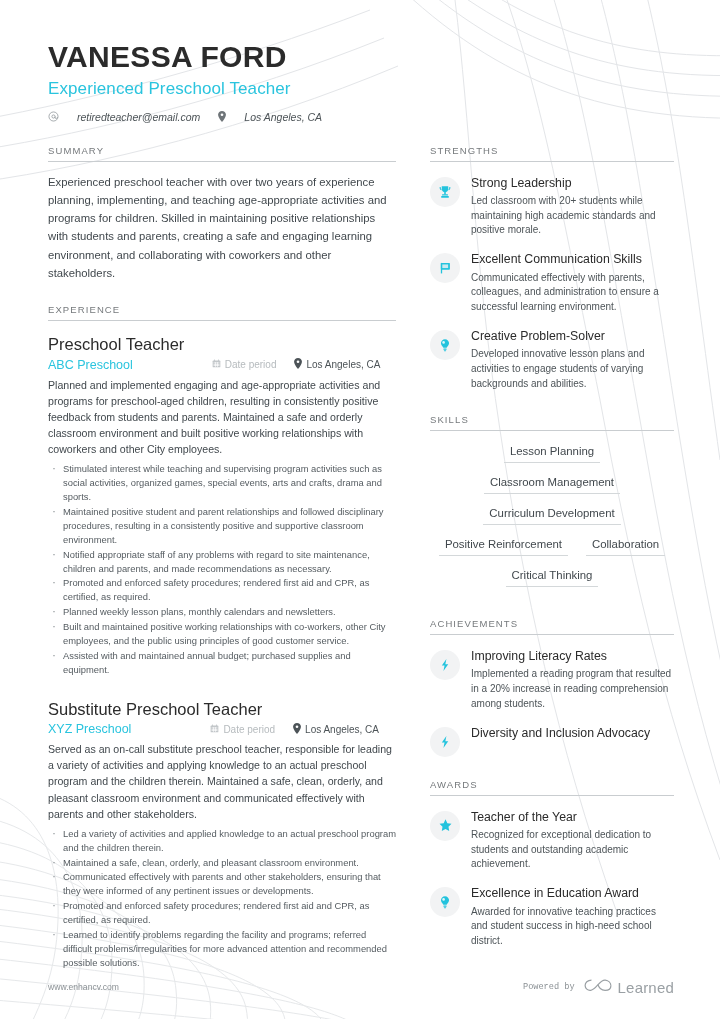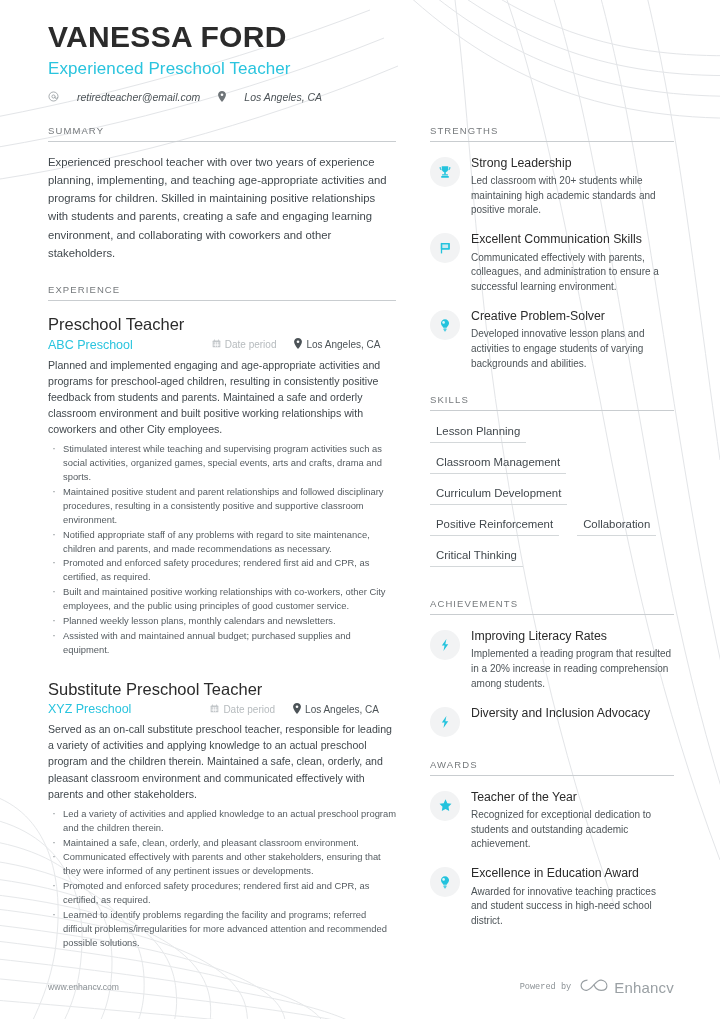--- a/index.html
+++ b/index.html
@@ -18,21 +18,21 @@
   .bg-pattern {
     position: absolute; inset: 0;
     width: 720px; height: 1019px;
     pointer-events: none;
     z-index: 0;
   }
   .content {
     position: relative;
     z-index: 2;
     width: 720px; height: 1019px;
-    padding: 20px 46px 0 48px;
+    padding: 40px 46px 0 48px;
   }
 
   
   .name {
     font-size: 30px;
     font-weight: bold;
     letter-spacing: 0.3px;
     color: #2b2b2b;
     line-height: 1.15;
   }
@@ -155,20 +155,21 @@
     line-height: 1.48;
     color: #4d5458;
   }
 
   
   .skills {
     display: flex;
     flex-wrap: wrap;
     gap: 0 18px;
     margin-top: 10px;
+    justify-content: center;
   }
   .skill {
     font-size: 11.4px;
     color: #41484d;
     padding: 4px 6px 5px 6px;
     border-bottom: 1px solid #d4d8da;
     margin-bottom: 9px;
     white-space: nowrap;
   }
 
@@ -303,22 +304,22 @@
                       </svg></span>
                     <span>Los Angeles, CA</span>
                   </span>
                 </div>
                 <div class="job-desc">Planned and implemented engaging and age-appropriate activities and programs for preschool-aged children, resulting in consistently positive feedback from students and parents. Maintained a safe and orderly classroom environment and built positive working relationships with coworkers and other City employees.</div>
                 <ul class="bullets">
                   <li>Stimulated interest while teaching and supervising program activities such as social activities, organized games, special events, arts and crafts, drama and sports.</li>
                   <li>Maintained positive student and parent relationships and followed disciplinary procedures, resulting in a consistently positive and supportive classroom environment.</li>
                   <li>Notified appropriate staff of any problems with regard to site maintenance, children and parents, and made recommendations as necessary.</li>
                   <li>Promoted and enforced safety procedures; rendered first aid and CPR, as certified, as required.</li>
+                  <li>Planned weekly lesson plans, monthly calendars and newsletters.</li>
                   <li>Built and maintained positive working relationships with co-workers, other City employees, and the public using principles of good customer service.</li>
-                  <li>Planned weekly lesson plans, monthly calendars and newsletters.</li>
                   <li>Assisted with and maintained annual budget; purchased supplies and equipment.</li>
                 </ul>
               </div>
               <div class="job">
                 <div class="job-title">Substitute Preschool Teacher</div>
                 <div class="job-meta">
                   <span class="job-company">XYZ Preschool</span>
                   <span class="job-date">
                     <span><svg width="9" height="9" viewBox="0 0 14 14" fill="#c3c7ca">
                         <rect x="1" y="2.4" width="12" height="10.6" rx="1"></rect>
@@ -482,18 +483,18 @@
     <div class="footer-url">www.enhancv.com</div>
     <div class="footer-right">
       <span class="powered">Powered by</span>
       <span class="brand">
         <span>
           <svg width="28" height="16" viewBox="0 0 30 17" fill="none" stroke="#9aa0a4" stroke-width="1.3">
             <path d="M8 3.2 C3.8 3.2 1.2 6 1.2 9 C1.2 12.2 4 14.6 7.2 14.2 C10.4 13.8 12.6 11 15 8.2 C17.4 5.4 19.6 2.8 22.8 3.2 C26 3.6 28.8 6 28.8 9.2"></path>
             <path d="M28.8 9.2 C28.8 12.2 26.2 14.2 22.6 14.2 C18.4 14.2 15.6 10.8 15 8.2"></path>
           </svg>
         </span>
-        <span class="brand-name">Enhancv</span>
+        <span class="brand-name">Learned</span>
       </span>
     </div>
   </div>
 
 </div>
 
 </body></html>

